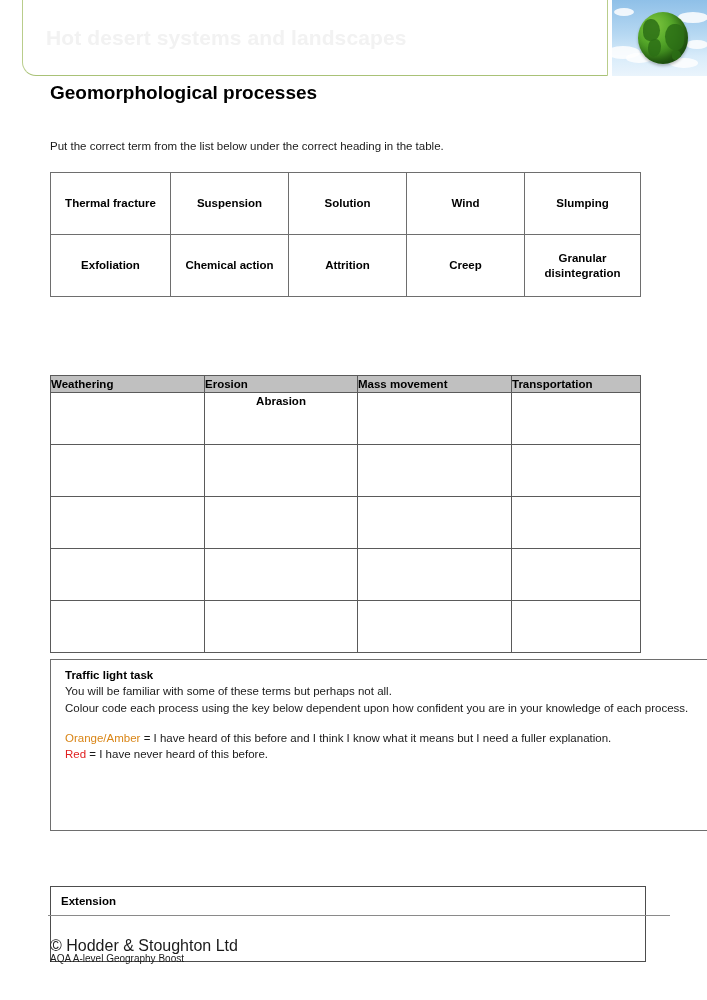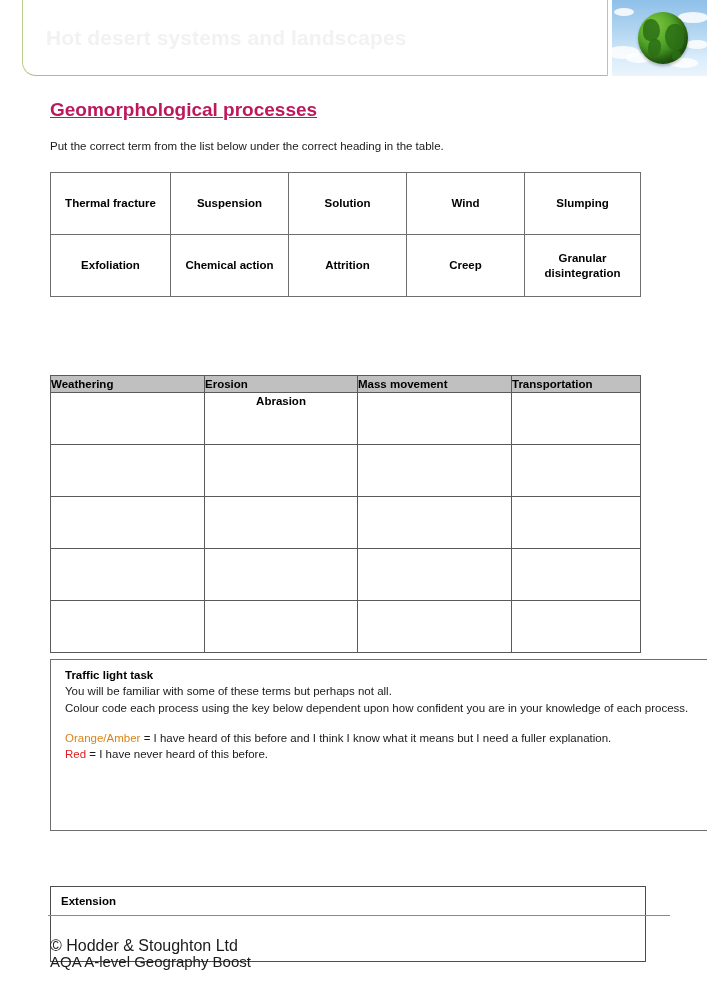--- a/index.html
+++ b/index.html
@@ -89,25 +89,24 @@
   }
   .l1 { width: 17px; height: 22px; left: 5px;  top: 7px;  }
   .l2 { width: 13px; height: 18px; left: 10px; top: 27px; border-radius: 50% 40% 60% 45%; }
   .l3 { width: 19px; height: 26px; left: 27px; top: 12px; border-radius: 55% 45% 40% 60%; }
   .l4 { width: 9px;  height: 10px; left: 34px; top: 38px; }
 
   
   #page-heading {
     position: absolute;
     left: 50px;
-    top: 99px;
+    top: 82px;
     font-size: 19px;
     font-weight: bold;
-    color: #be185d;
-    text-decoration: underline;
+    color: #000000;
   }
   #instruction {
     position: absolute;
     left: 50px;
     top: 140px;
     font-size: 11.5px;
     color: #1a1a1a;
   }
 
   
@@ -224,21 +223,21 @@
     left: 50px;
     top: 937px;
     font-size: 16px;
     color: #1a1a1a;
     background: transparent;
   }
   #footer-product {
     position: absolute;
     left: 50px;
     top: 953px;
-    font-size: 15px;
+    font-size: 10px;
     color: #1a1a1a;
   }
 </style>
 </head>
 <body>
 
 <div id="header-band">
   <div id="header-box"></div>
   <div id="header-title">Hot desert systems and landscapes</div>
 

